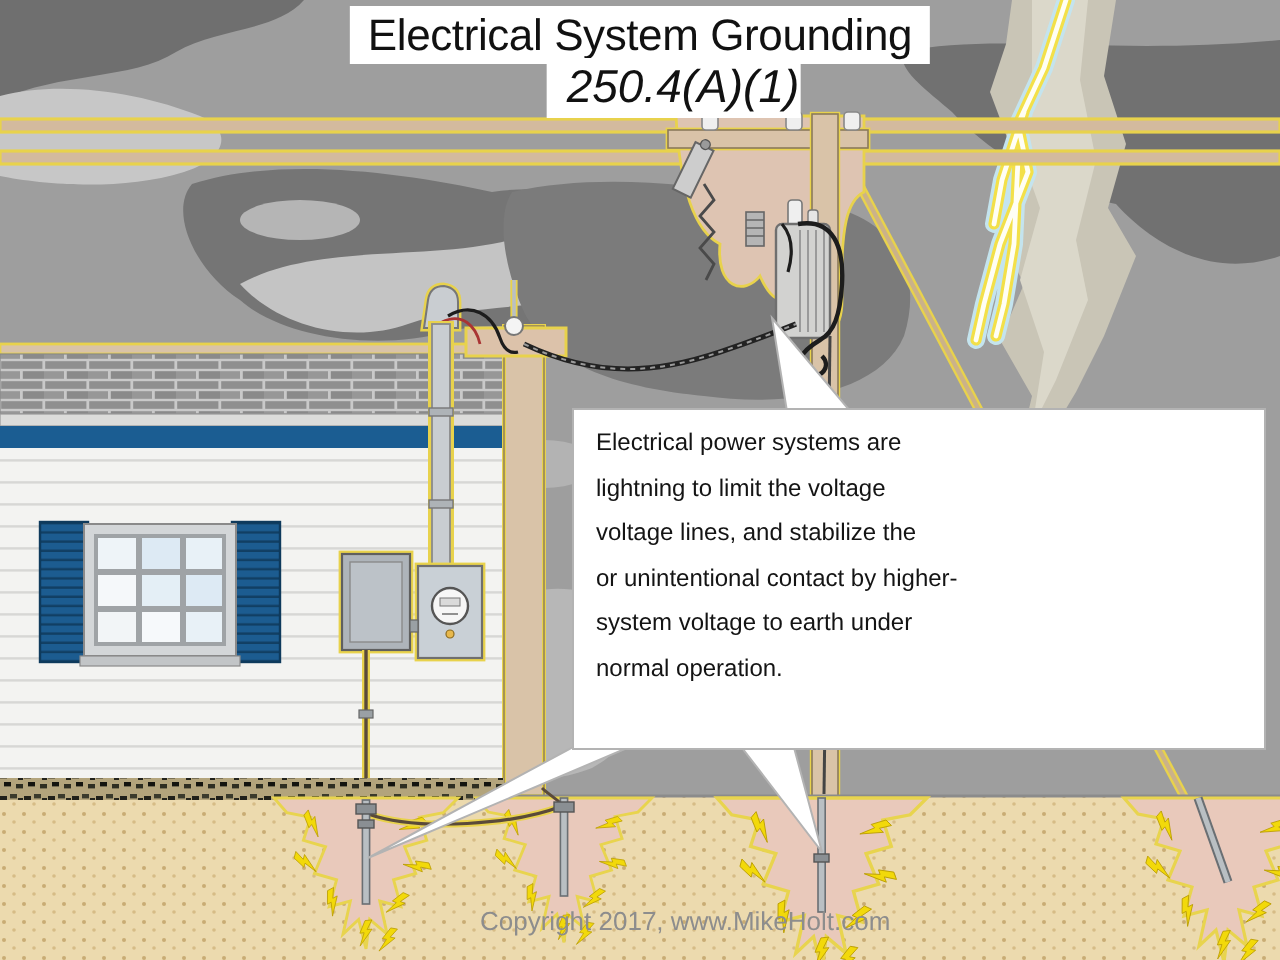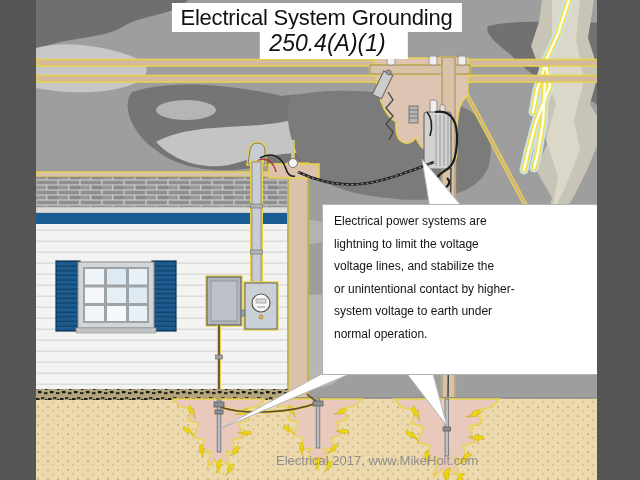--- a/index.html
+++ b/index.html
@@ -1,23 +1,23 @@
 <!DOCTYPE html>
 <html><head>
 <meta charset="utf-8">
 <style>
   html,body{margin:0;padding:0;background:#555;}
-  .stage{position:relative;width:561px;height:480px;overflow:hidden;background:#9e9e9e;
-         font-family:"Liberation Sans", sans-serif;margin-left:36px;}
+  .stage{position:relative;width:640px;height:480px;overflow:hidden;background:#9e9e9e;
+         font-family:"Liberation Sans", sans-serif;}
   .stage svg{position:absolute;left:0;top:0;}
   .overlay{position:absolute;z-index:2;}
   .title-box{left:50%;top:3px;transform:translateX(-50%);background:#fff;color:#111;
              font-size:22px;font-weight:400;padding:2px 9px 1px 9px;white-space:nowrap;letter-spacing:-0.2px;}
   .subtitle-box{left:50%;top:29px;transform:translateX(calc(-50% + 17px));background:#fff;color:#111;
-             font-size:23px;font-style:italic;padding:1px 22px 2px 10px;white-space:nowrap;}
+             font-size:23px;font-style:italic;padding:1px 1px 2px 10px;white-space:nowrap;}
   .callout{left:286px;top:204px;width:347px;height:171px;box-sizing:border-box;background:#fff;
            border:1.5px solid #b3b3b3;padding:5px 0 0 11px;color:#141414;}
   .callout .line{font-size:12px;line-height:22.6px;white-space:nowrap;}
   .copyright{left:240px;top:453px;font-size:13px;color:#8d8d8d;white-space:nowrap;}
 </style>
 </head>
 <body>
 
 <div class="stage">
 
@@ -245,15 +245,15 @@
 
 <div class="overlay callout">
   <div class="line">Electrical power systems are</div>
   <div class="line">lightning to limit the voltage</div>
   <div class="line">voltage lines, and stabilize the</div>
   <div class="line">or unintentional contact by higher-</div>
   <div class="line">system voltage to earth under</div>
   <div class="line">normal operation.</div>
 </div>
 
-<div class="overlay copyright">Electrical 2017, www.MikeHolt.com</div>
+<div class="overlay copyright">Copyright 2017, www.MikeHolt.com</div>
 
 </div>
 
 </body></html>

